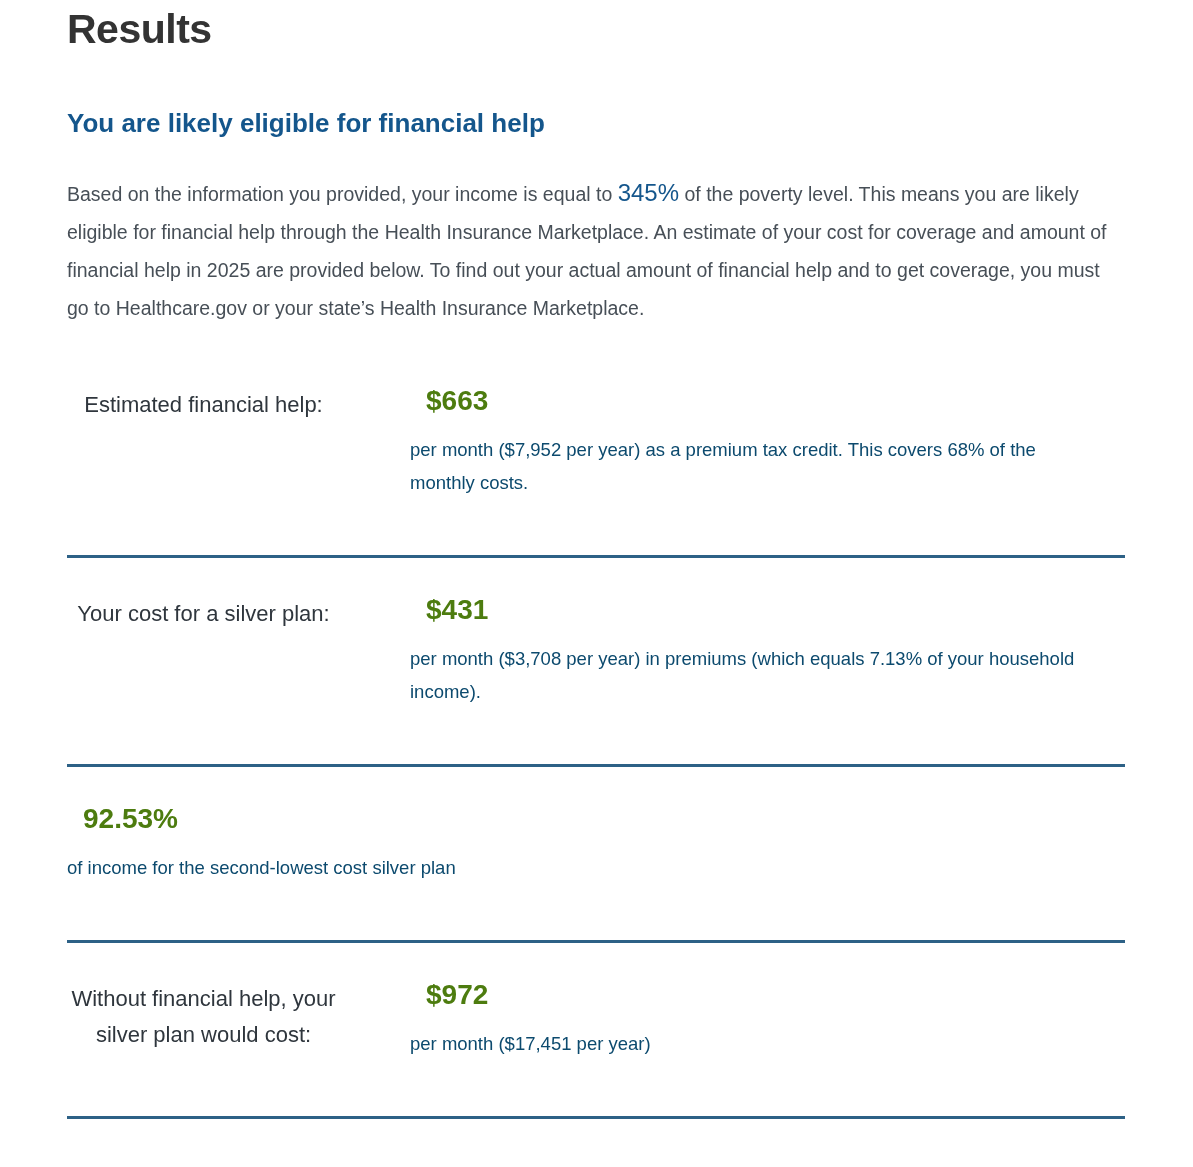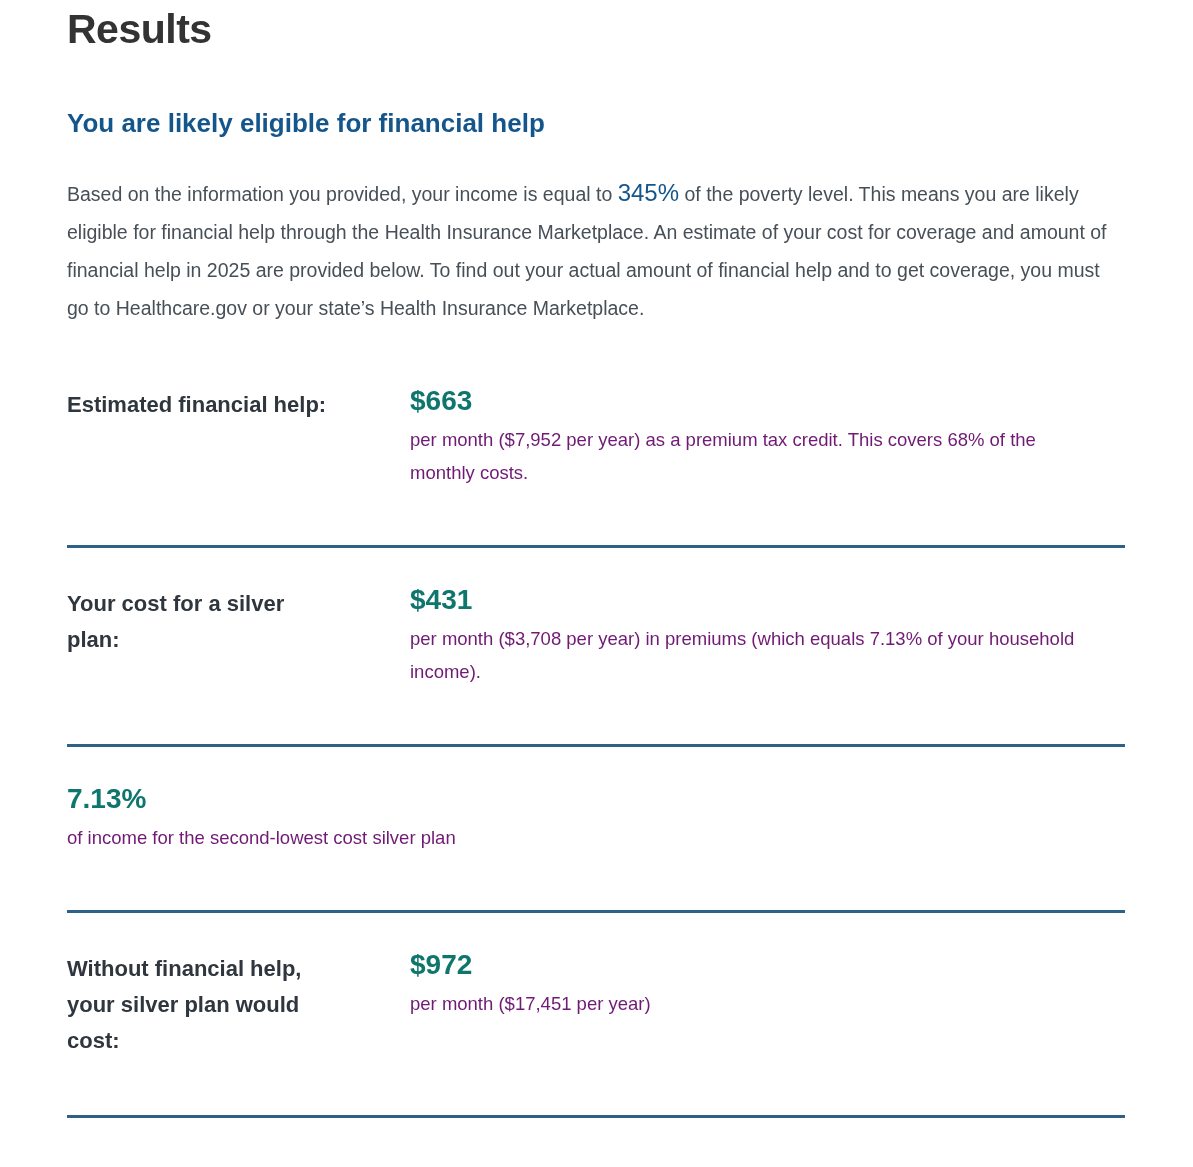--- a/index.html
+++ b/index.html
@@ -42,37 +42,39 @@
   .result-row {
     display: flex;
     align-items: flex-start;
     padding: 38px 0 56px 0;
     border-bottom: 3px solid #2d6186;
   }
   .row-label {
     flex: 0 0 343px;
     padding-right: 70px;
     font-size: 22px;
-    font-weight: 700;
+    font-weight: 400;
     line-height: 36px;
     color: #2f363d;
+    text-align: center;
   }
   .row-value-block { flex: 1 1 auto; max-width: 700px; }
   .row-value {
     font-size: 28px;
     font-weight: 700;
-    color: #0f766e;
+    color: #4d7c0f;
     line-height: 32px;
     margin-top: -2px;
+    margin-left: 16px;
   }
   .row-description {
     font-size: 18.5px;
     line-height: 33px;
-    color: #701a75;
-    margin-top: 6px;
+    color: #0c4a6e;
+    margin-top: 16px;
     max-width: 692px;
   }
 </style>
 </head>
 <body>
 
 <div class="container">
 
   <h1 class="page-title">Results</h1>
 
@@ -92,21 +94,21 @@
   </div>
       <div class="result-row">
     <div class="row-label">Your cost for a silver plan:</div>
     <div class="row-value-block">
       <div class="row-value">$431</div>
       <div class="row-description">per month ($3,708 per year) in premiums (which equals 7.13% of your household income).</div>
     </div>
   </div>
       <div class="result-row">
     <div class="row-value-block">
-      <div class="row-value">7.13%</div>
+      <div class="row-value">92.53%</div>
       <div class="row-description">of income for the second-lowest cost silver plan</div>
     </div>
   </div>
       <div class="result-row">
     <div class="row-label">Without financial help, your silver plan would cost:</div>
     <div class="row-value-block">
       <div class="row-value">$972</div>
       <div class="row-description">per month ($17,451 per year)</div>
     </div>
   </div>

